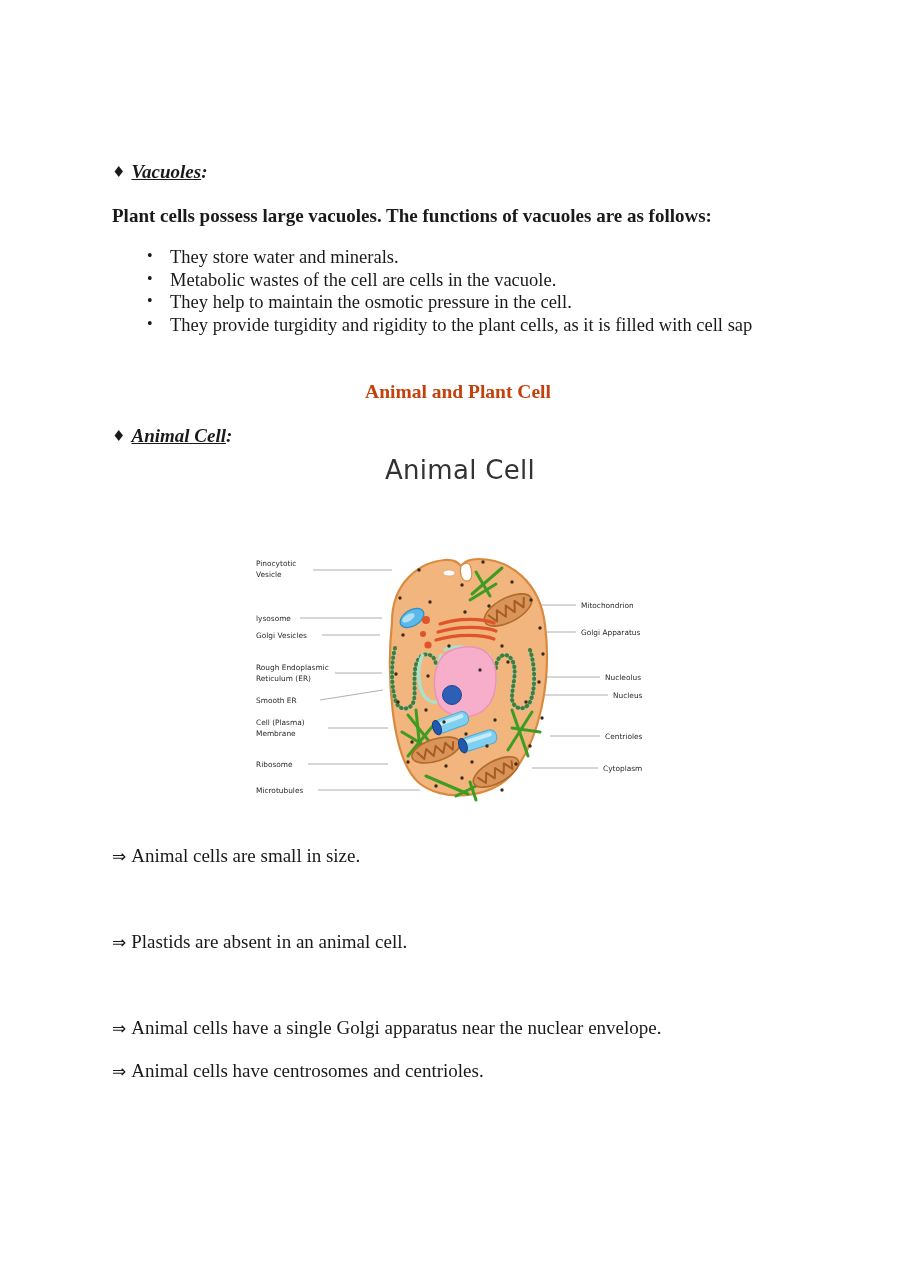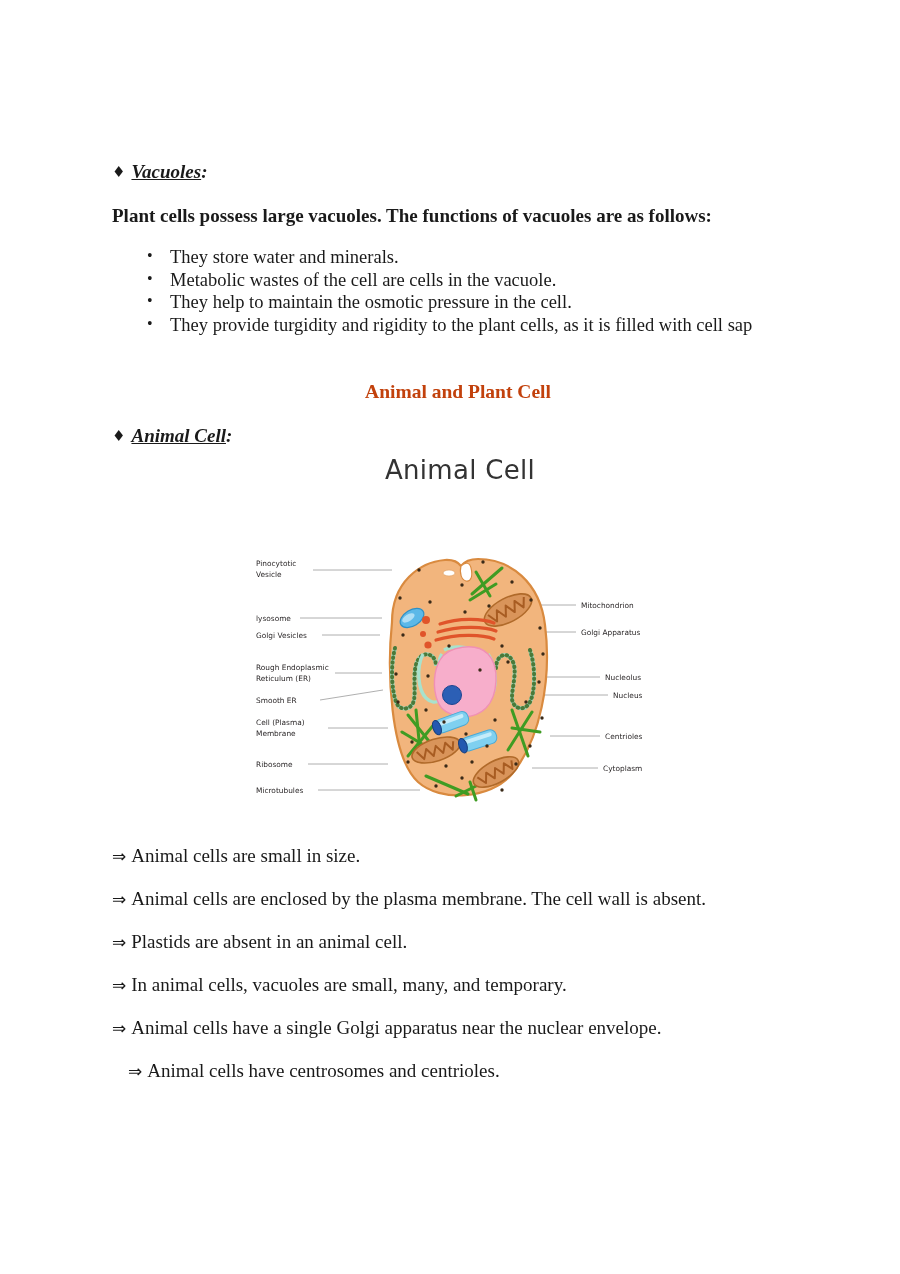--- a/index.html
+++ b/index.html
@@ -354,29 +354,23 @@
         <text class="lbl" x="365" y="189">Centrioles</text>
         <text class="lbl" x="363" y="221">Cytoplasm</text>
 
       </svg>
     </div>
   </div>
 
   <div class="arrow-line" style="left:104px; top:844px;">
     <span class="arw">⇒</span><span>Animal cells are small in size.</span>
   </div>
-  <div class="arrow-line" style="left:104px; top:887px;">
-    <span class="arw">⇒</span><span>Animal cells are enclosed by the plasma membrane. The cell wall is absent.</span>
-  </div>
   <div class="arrow-line" style="left:104px; top:930px;">
     <span class="arw">⇒</span><span>Plastids are absent in an animal cell.</span>
   </div>
-  <div class="arrow-line" style="left:104px; top:973px;">
-    <span class="arw">⇒</span><span>In animal cells, vacuoles are small, many, and temporary.</span>
-  </div>
   <div class="arrow-line" style="left:104px; top:1016px;">
     <span class="arw">⇒</span><span>Animal cells have a single Golgi apparatus near the nuclear envelope.</span>
   </div>
-  <div class="arrow-line" style="left:104px; top:1059px;margin-left:16px;">
+  <div class="arrow-line" style="left:104px; top:1059px;">
     <span class="arw">⇒</span><span>Animal cells have centrosomes and centrioles.</span>
   </div>
 
 </div>
 
 </body></html>

